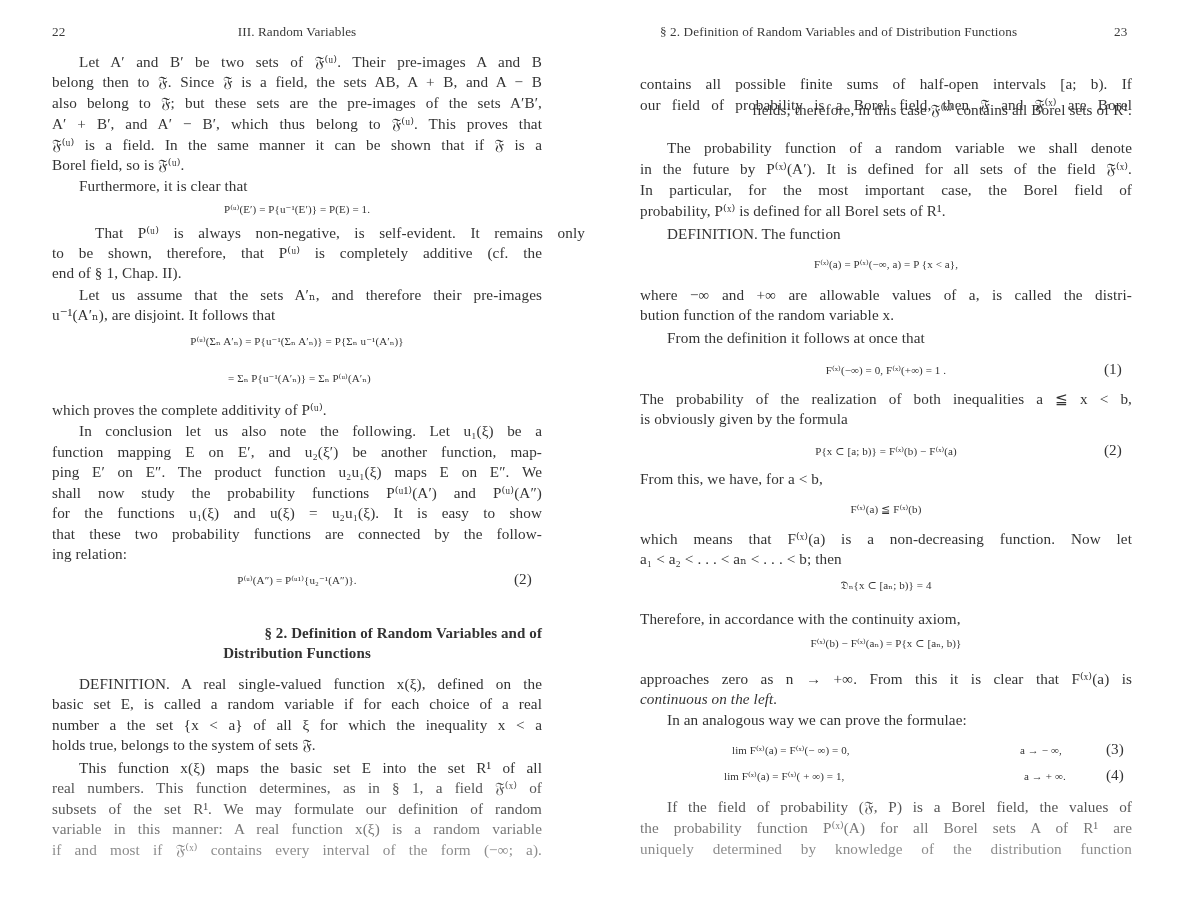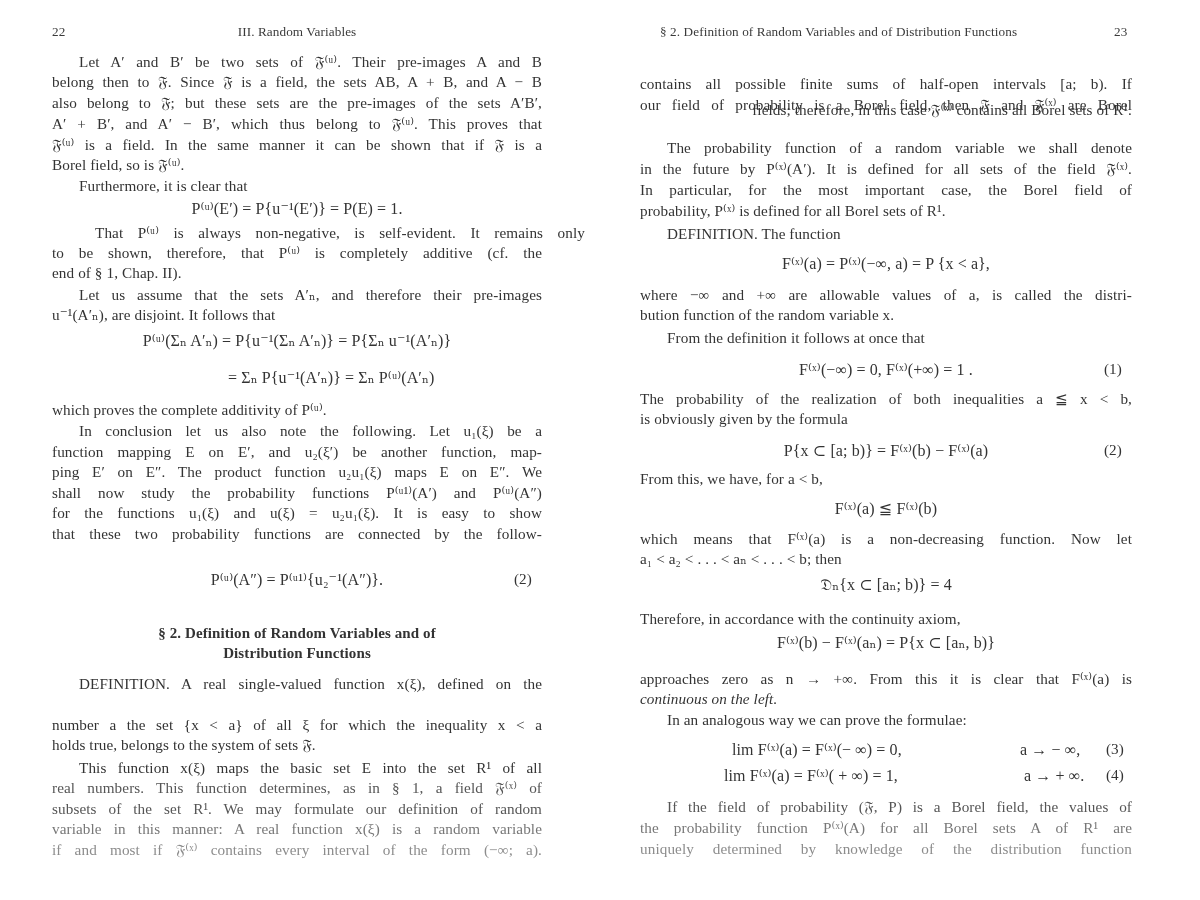--- a/index.html
+++ b/index.html
@@ -9,21 +9,21 @@
   .page.left { left: 0; }
   .page.right { left: 600px; }
   .ln { position: absolute; white-space: nowrap; font-size: 15.2px; line-height: 20px;
         font-family: "Liberation Serif", "DejaVu Serif", serif; color: #333; letter-spacing: 0.1px; }
   .left .ln { left: 52px; width: 490px; }
   .right .ln { left: 40px; width: 492px; }
   .just { text-align: justify; text-align-last: justify; }
   .ind { text-indent: 27px; }
   .ctr { text-align: center; }
   .hdr { font-size: 13.2px; color: #3a3a3a; }
-  .eq { font-size: 16px; }
+  .eq { font-size: 11px; }
   .eqno { position: absolute; font-size: 15.2px; font-family: "Liberation Serif", serif; color: #333; }
   .sec { font-weight: bold; font-size: 15px; color: #333; }
   .fade1 { color: #555; }
   .fade2 { color: #777; }
   .fade3 { color: #8c8c8c; }
 </style>
 </head>
 <body>
 
 <div class="page left">
@@ -45,27 +45,29 @@
   <div class="ln" style="top:305px;">u⁻¹(A′ₙ), are disjoint. It follows that</div>
   <div class="ln eq ctr" style="top:331px;">P⁽ᵘ⁾(Σₙ A′ₙ) = P{u⁻¹(Σₙ A′ₙ)} = P{Σₙ u⁻¹(A′ₙ)}</div>
   <div class="ln eq" style="top:368px; left:228px; width:300px;">= Σₙ P{u⁻¹(A′ₙ)} = Σₙ P⁽ᵘ⁾(A′ₙ)</div>
   <div class="ln" style="top:400px;">which proves the complete additivity of P⁽ᵘ⁾.</div>
   <div class="ln just ind" style="top:421px;">In conclusion let us also note the following. Let u₁(ξ) be a</div>
   <div class="ln just" style="top:442px;">function mapping E on E′, and u₂(ξ′) be another function, map-</div>
   <div class="ln just" style="top:462px;">ping E′ on E″. The product function u₂u₁(ξ) maps E on E″. We</div>
   <div class="ln just" style="top:483px;">shall now study the probability functions P⁽ᵘ¹⁾(A′) and P⁽ᵘ⁾(A″)</div>
   <div class="ln just" style="top:503px;">for the functions u₁(ξ) and u(ξ) = u₂u₁(ξ). It is easy to show</div>
   <div class="ln just" style="top:524px;">that these two probability functions are connected by the follow-</div>
+  <div class="ln" style="top:544px;">ing relation:</div>
   <div class="ln eq ctr" style="top:570px;">P⁽ᵘ⁾(A″) = P⁽ᵘ¹⁾{u₂⁻¹(A″)}.</div>
   <div class="eqno" style="top:570px; left:514px;">(2)</div>
 
-  <div class="ln sec ctr" style="top:623px;">§ 2.  Definition of Random Variables and of</div>
+  <div class="ln sec ctr" style="top:623px;text-align:right;">§ 2.  Definition of Random Variables and of</div>
   <div class="ln sec ctr" style="top:643px;">Distribution Functions</div>
 
   <div class="ln just ind" style="top:674px;">DEFINITION. A real single-valued function  x(ξ), defined on the</div>
+  <div class="ln just" style="top:694px;">basic set E, is called a random variable  if for each choice of a real</div>
   <div class="ln just" style="top:715px;">number a the set {x &lt; a} of all ξ for which the inequality x &lt; a</div>
   <div class="ln" style="top:735px;">holds true, belongs to the system of sets 𝔉.</div>
   <div class="ln just ind" style="top:758px;">This function x(ξ) maps the basic set E into the set R¹ of all</div>
   <div class="ln just fade1" style="top:778px;">real numbers. This function determines, as in § 1, a field 𝔉⁽ˣ⁾ of</div>
   <div class="ln just fade1" style="top:799px;">subsets of the set R¹. We may formulate our definition of random</div>
   <div class="ln just fade2" style="top:819px;">variable in this manner: A real function x(ξ) is a random variable</div>
   <div class="ln just fade3" style="top:840px;">if and most if 𝔉⁽ˣ⁾ contains every interval of the form (−∞; a).</div>
 </div>
 
 <div class="page right">

